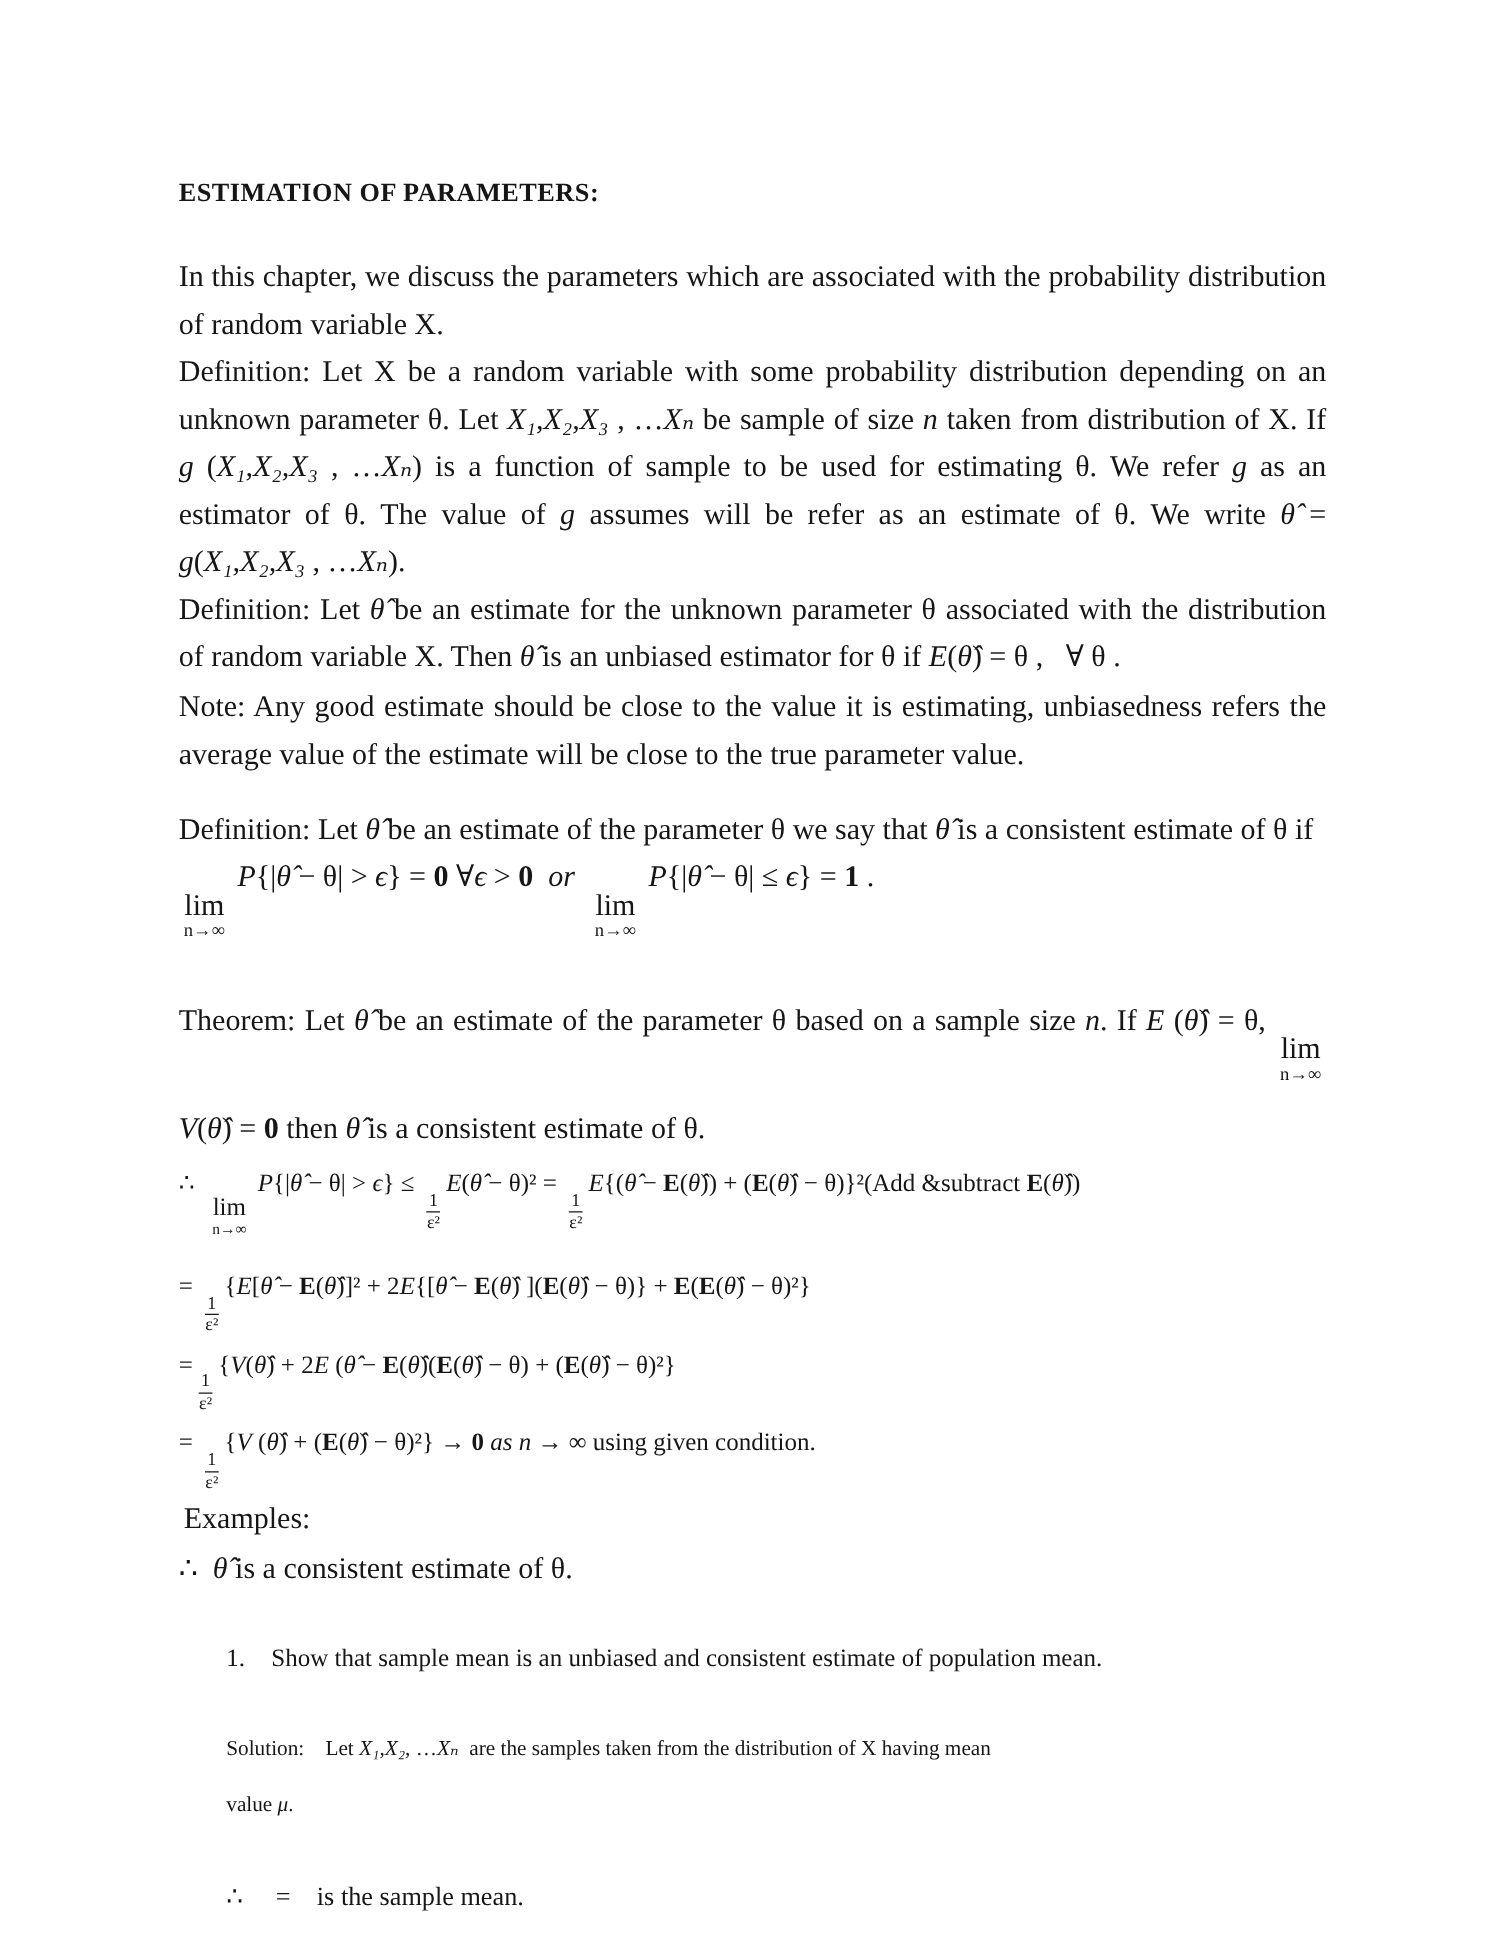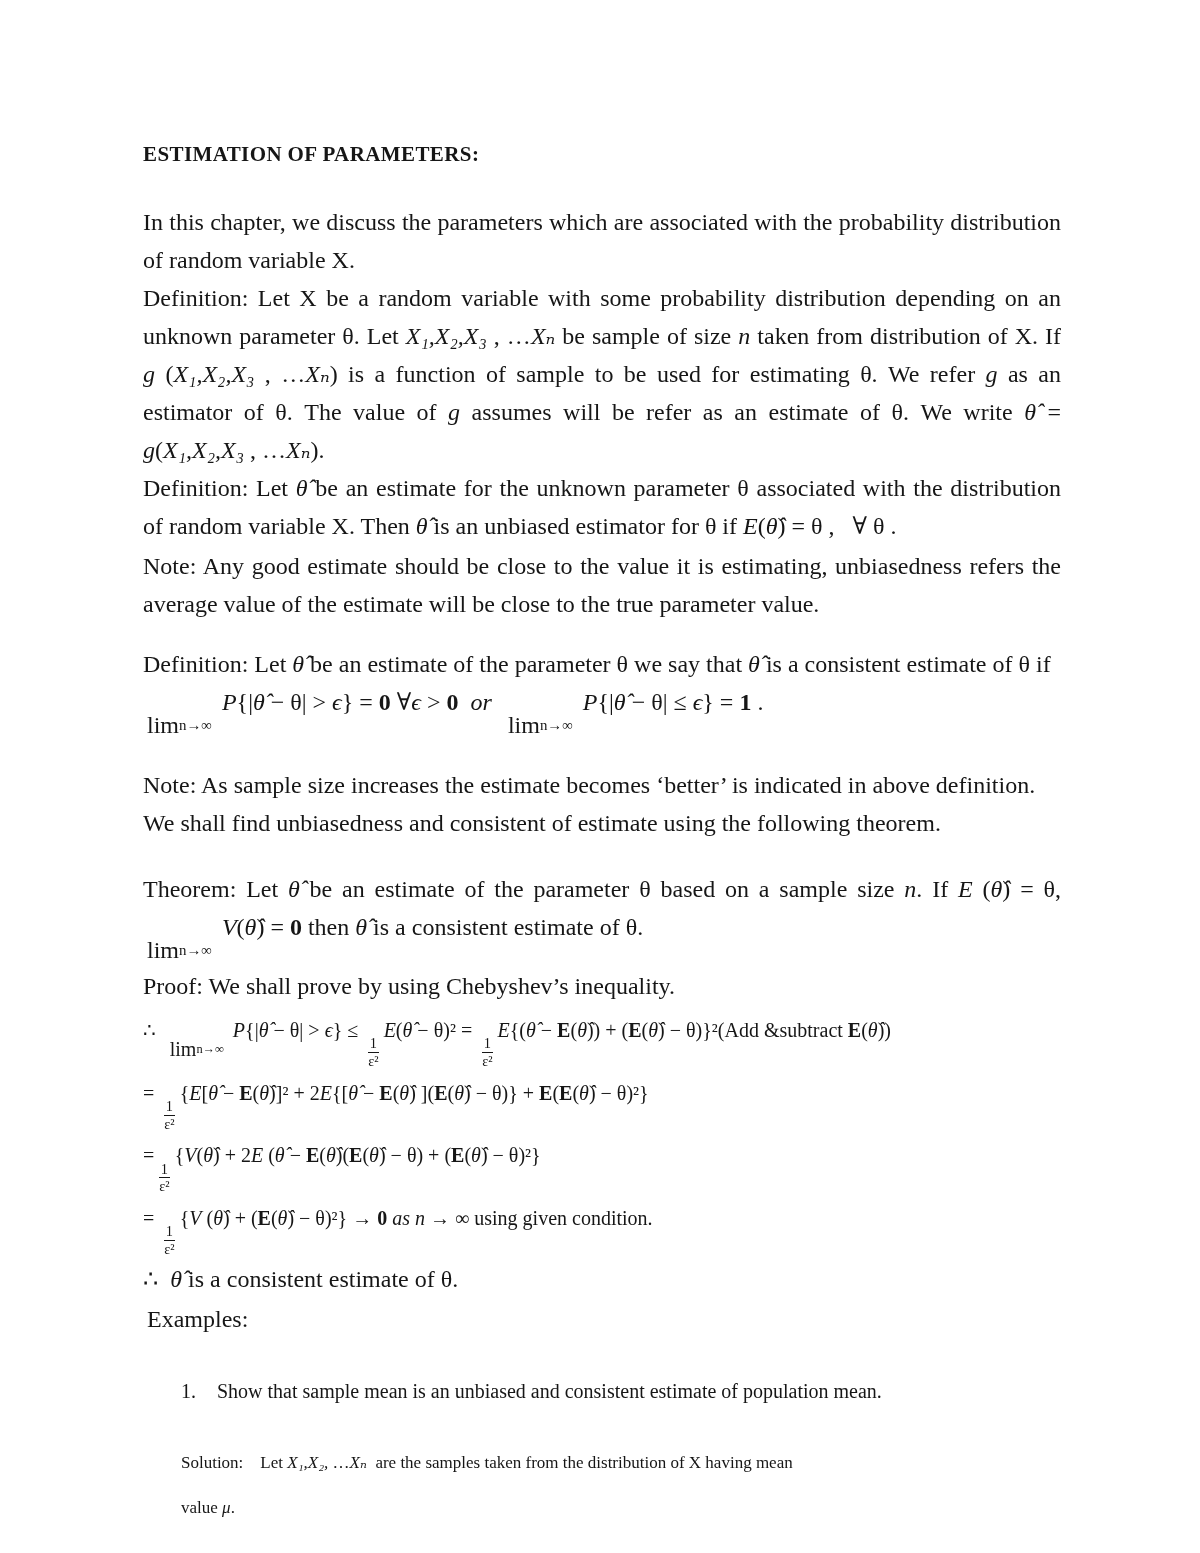--- a/index.html
+++ b/index.html
@@ -29,22 +29,22 @@
   
   .frac{
     display:inline-flex;flex-direction:column;align-items:center;
     vertical-align:-0.8em;font-size:0.72em;line-height:1.15;
     margin:0 3px;text-align:center;
   }
   .frac .num{border-bottom:1.4px solid #161616;padding:0 2px;}
   .frac .den{padding:0 2px;text-align:right;}
   
   .underset{
-    display:inline-flex;flex-direction:row;align-items:center;
-    vertical-align:-0.95em;line-height:1.05;margin:0 4px;
+    display:inline-flex;flex-direction:column;align-items:center;
+    vertical-align:-0.95em;line-height:1.05;margin:16px 4px;
   }
   .underset .ubot{font-size:0.62em;}
   .example-row{
     display:flex;font-size:20px;line-height:38px;
     margin:34px 0 0 38px;
   }
   .example-row .enum{flex:none;width:36px;}
   .solution{
     font-size:17px;line-height:45px;
     margin:30px 0 0 38px;
@@ -70,28 +70,26 @@
   <p class="para j mt-sm">Note: Any good estimate should be close to the value it is estimating, unbiasedness refers the average value of the estimate will be close to the true parameter value.</p>
 
   <p class="para j mt-md">Definition: Let <i>θ̂</i> be an estimate of the parameter θ we say that <i>θ̂</i> is a consistent estimate of θ if<br><span class="underset">
         <span class="utop">lim</span>
         <span class="ubot">n→∞</span>
       </span> <i>P</i>{|<i>θ̂</i> − θ| &gt; <i>ϵ</i>} = <b>0</b> ∀<i>ϵ</i> &gt; <b>0</b>&nbsp;&nbsp;<i>or</i>&nbsp; <span class="underset">
         <span class="utop">lim</span>
         <span class="ubot">n→∞</span>
       </span> <i>P</i>{|<i>θ̂</i> − θ| ≤ <i>ϵ</i>} = <b>1</b> .</p>
 
-  <p class="para mt-lg">Note: As sample size increases the estimate becomes ‘better’ is indicated in above definition.<br>We shall find unbiasedness and consistent of estimate using the following theorem.</p>
 
   <p class="para j mt-lg">Theorem: Let <i>θ̂</i> be an estimate of the parameter θ based on a sample size <i>n</i>. If <i>E</i> (<i>θ̂</i>) = θ, <span class="underset">
         <span class="utop">lim</span>
         <span class="ubot">n→∞</span>
       </span> <i>V</i>(<i>θ̂</i>) = <b>0</b> then <i>θ̂</i> is a consistent estimate of θ.</p>
 
-  <p class="para" style="margin-top:4px;">Proof: We shall prove by using Chebyshev’s inequality.</p>
 
   <div class="proof-block">
     <div class="mathline">∴&nbsp; <span class="underset">
           <span class="utop">lim</span>
           <span class="ubot">n→∞</span>
         </span> <i>P</i>{|<i>θ̂</i> − θ| &gt; <i>ϵ</i>} ≤ <span class="frac">
           <span class="num">1</span>
           <span class="den">ε²</span>
         </span><i>E</i>(<i>θ̂</i> − θ)² = <span class="frac">
           <span class="num">1</span>
@@ -104,23 +102,23 @@
     <div class="mathline">=<span class="frac">
           <span class="num">1</span>
           <span class="den">ε²</span>
         </span>{<i>V</i>(<i>θ̂</i>) + 2<i>E</i> (<i>θ̂</i> − <b>E</b>(<i>θ̂</i>)(<b>E</b>(<i>θ̂</i>) − θ) + (<b>E</b>(<i>θ̂</i>) − θ)²}</div>
     <div class="mathline">= <span class="frac">
           <span class="num">1</span>
           <span class="den">ε²</span>
         </span>{<i>V</i> (<i>θ̂</i>) + (<b>E</b>(<i>θ̂</i>) − θ)²} → <b>0</b> <i>as n</i> → ∞ using given condition.</div>
   </div>
 
+  <p class="para" style="margin-top:2px;padding-left:4px;">Examples:</p>
+
   <p class="para" style="margin-top:2px;">∴&nbsp; <i>θ̂</i> is a consistent estimate of θ.</p>
-
-  <p class="para" style="margin-top:2px;padding-left:4px;">Examples:</p>
 
   <div class="example-row">
     <span class="enum">1.</span>
     <span>Show that sample mean is an unbiased and consistent estimate of population mean.</span>
   </div>
 
   <p class="solution">Solution:&nbsp;&nbsp;&nbsp; Let <i>X₁,X₂,</i> …<i>Xₙ</i>&nbsp; are the samples taken from the distribution of X having mean<br>value <i>μ</i>.</p>
 
   <div class="formula-line">∴&nbsp;&nbsp; &nbsp; =&nbsp; &nbsp; is the sample mean.</div>
 

